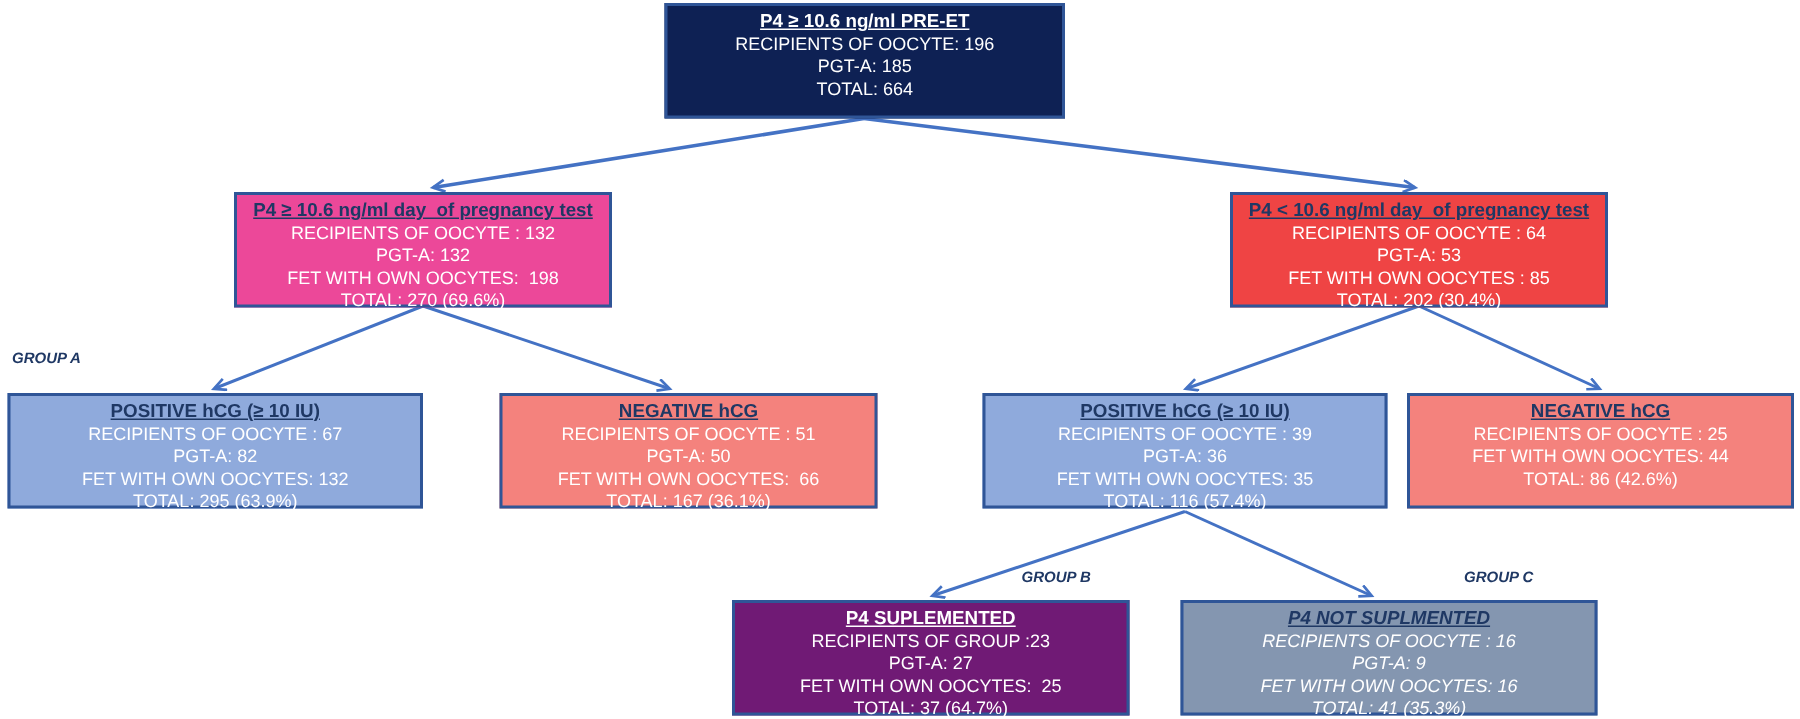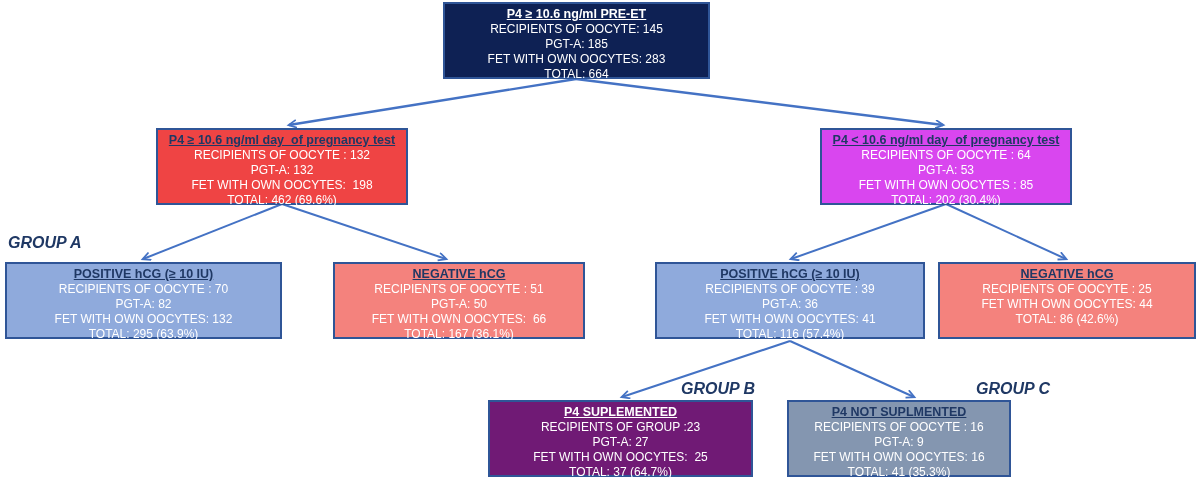--- a/index.html
+++ b/index.html
@@ -11,21 +11,21 @@
     position:absolute;box-sizing:border-box;border:2px solid #2F5597;
     text-align:center;color:#fff;font-size:12px;line-height:15px;padding-top:2px;
   }
   .node-title{
     font-weight:bold;text-decoration:underline;font-size:12.5px;line-height:16px;
     white-space:pre;color:#1F3864;
   }
   .node-line{white-space:pre;color:#fff;}
   .t-white .node-title{color:#ffffff;}
   .group-label{
-    position:absolute;font-weight:bold;font-style:italic;font-size:16px;color:#1F3864;
+    position:absolute;font-weight:bold;font-style:italic;font-size:10px;color:#1F3864;
     white-space:pre;
   }
   #connectors{position:absolute;left:0;top:0;pointer-events:none;}
 </style>
 </head>
 <body>
 
 <div id="canvas">
 
   <svg id="connectors" width="1200" height="479">
@@ -39,86 +39,85 @@
     <line x1="282" y1="204" x2="143" y2="259" stroke-width="2" marker-end="url(#arrowhead)" stroke="#4472C4"></line>
     <line x1="282" y1="204" x2="446" y2="259" stroke-width="2" marker-end="url(#arrowhead)" stroke="#4472C4"></line>
     <line x1="946" y1="204" x2="791" y2="259" stroke-width="2" marker-end="url(#arrowhead)" stroke="#4472C4"></line>
     <line x1="946" y1="204" x2="1066" y2="259" stroke-width="2" marker-end="url(#arrowhead)" stroke="#4472C4"></line>
     <line x1="790" y1="341" x2="622" y2="397" stroke-width="2" marker-end="url(#arrowhead)" stroke="#4472C4"></line>
     <line x1="790" y1="341" x2="914" y2="397" stroke-width="2" marker-end="url(#arrowhead)" stroke="#4472C4"></line>
   </svg>
 
   <div class="node t-white" style="left: 443px; top: 2px; width: 267px; height: 77px; background-color: rgb(14, 33, 84);">
     <div class="node-title">P4 ≥ 10.6 ng/ml PRE-ET</div>
-    <div class="node-line">RECIPIENTS OF OOCYTE: 145</div>
+    <div class="node-line">RECIPIENTS OF OOCYTE: 196</div>
     <div class="node-line">PGT-A: 185</div>
-    <div class="node-line">FET WITH OWN OOCYTES: 283</div>
     <div class="node-line">TOTAL: 664</div>
   </div>
 
-  <div class="node" style="left: 156px; top: 128px; width: 252px; height: 77px; background-color: #ef4444;">
+  <div class="node" style="left: 156px; top: 128px; width: 252px; height: 77px; background-color: #ec4899;">
     <div class="node-title">P4 ≥ 10.6 ng/ml day  of pregnancy test</div>
     <div class="node-line">RECIPIENTS OF OOCYTE : 132</div>
     <div class="node-line">PGT-A: 132</div>
     <div class="node-line">FET WITH OWN OOCYTES:  198</div>
-    <div class="node-line">TOTAL: 462 (69.6%)</div>
+    <div class="node-line">TOTAL: 270 (69.6%)</div>
   </div>
 
-  <div class="node" style="left: 820px; top: 128px; width: 252px; height: 77px; background-color: #d946ef;">
+  <div class="node" style="left: 820px; top: 128px; width: 252px; height: 77px; background-color: #ef4444;">
     <div class="node-title">P4 &lt; 10.6 ng/ml day  of pregnancy test</div>
     <div class="node-line">RECIPIENTS OF OOCYTE : 64</div>
     <div class="node-line">PGT-A: 53</div>
     <div class="node-line">FET WITH OWN OOCYTES : 85</div>
     <div class="node-line">TOTAL: 202 (30.4%)</div>
   </div>
 
   <div class="group-label" style="left:8px;top:234px;">GROUP A</div>
   <div class="group-label" style="left:681px;top:380px;">GROUP B</div>
   <div class="group-label" style="left:976px;top:380px;">GROUP C</div>
 
   <div class="node" style="left: 5px; top: 262px; width: 277px; height: 77px; background-color: rgb(143, 170, 220);">
     <div class="node-title">POSITIVE hCG (≥ 10 IU)</div>
-    <div class="node-line">RECIPIENTS OF OOCYTE : 70</div>
+    <div class="node-line">RECIPIENTS OF OOCYTE : 67</div>
     <div class="node-line">PGT-A: 82</div>
     <div class="node-line">FET WITH OWN OOCYTES: 132</div>
     <div class="node-line">TOTAL: 295 (63.9%)</div>
   </div>
 
   <div class="node" style="left: 333px; top: 262px; width: 252px; height: 77px; background-color: rgb(244, 130, 125);">
     <div class="node-title">NEGATIVE hCG</div>
     <div class="node-line">RECIPIENTS OF OOCYTE : 51</div>
     <div class="node-line">PGT-A: 50</div>
     <div class="node-line">FET WITH OWN OOCYTES:  66</div>
     <div class="node-line">TOTAL: 167 (36.1%)</div>
   </div>
 
   <div class="node" style="left: 655px; top: 262px; width: 270px; height: 77px; background-color: rgb(143, 170, 220);">
     <div class="node-title">POSITIVE hCG (≥ 10 IU)</div>
     <div class="node-line">RECIPIENTS OF OOCYTE : 39</div>
     <div class="node-line">PGT-A: 36</div>
-    <div class="node-line">FET WITH OWN OOCYTES: 41</div>
+    <div class="node-line">FET WITH OWN OOCYTES: 35</div>
     <div class="node-line">TOTAL: 116 (57.4%)</div>
   </div>
 
   <div class="node" style="left: 938px; top: 262px; width: 258px; height: 77px; background-color: rgb(244, 130, 125);">
     <div class="node-title">NEGATIVE hCG</div>
     <div class="node-line">RECIPIENTS OF OOCYTE : 25</div>
     <div class="node-line">FET WITH OWN OOCYTES: 44</div>
     <div class="node-line">TOTAL: 86 (42.6%)</div>
   </div>
 
   <div class="node t-white" style="left: 488px; top: 400px; width: 265px; height: 77px; background-color: #701a75;">
     <div class="node-title">P4 SUPLEMENTED</div>
     <div class="node-line">RECIPIENTS OF GROUP :23</div>
     <div class="node-line">PGT-A: 27</div>
     <div class="node-line">FET WITH OWN OOCYTES:  25</div>
     <div class="node-line">TOTAL: 37 (64.7%)</div>
   </div>
 
-  <div class="node" style="left: 787px; top: 400px; width: 224px; height: 77px; background-color: rgb(132, 150, 176);">
+  <div class="node" style="left: 787px; top: 400px; width: 278px; height: 77px; background-color: rgb(132, 150, 176); font-style: italic;">
     <div class="node-title">P4 NOT SUPLMENTED</div>
     <div class="node-line">RECIPIENTS OF OOCYTE : 16</div>
     <div class="node-line">PGT-A: 9</div>
     <div class="node-line">FET WITH OWN OOCYTES: 16</div>
     <div class="node-line">TOTAL: 41 (35.3%)</div>
   </div>
 
 </div>
 
 </body></html>

